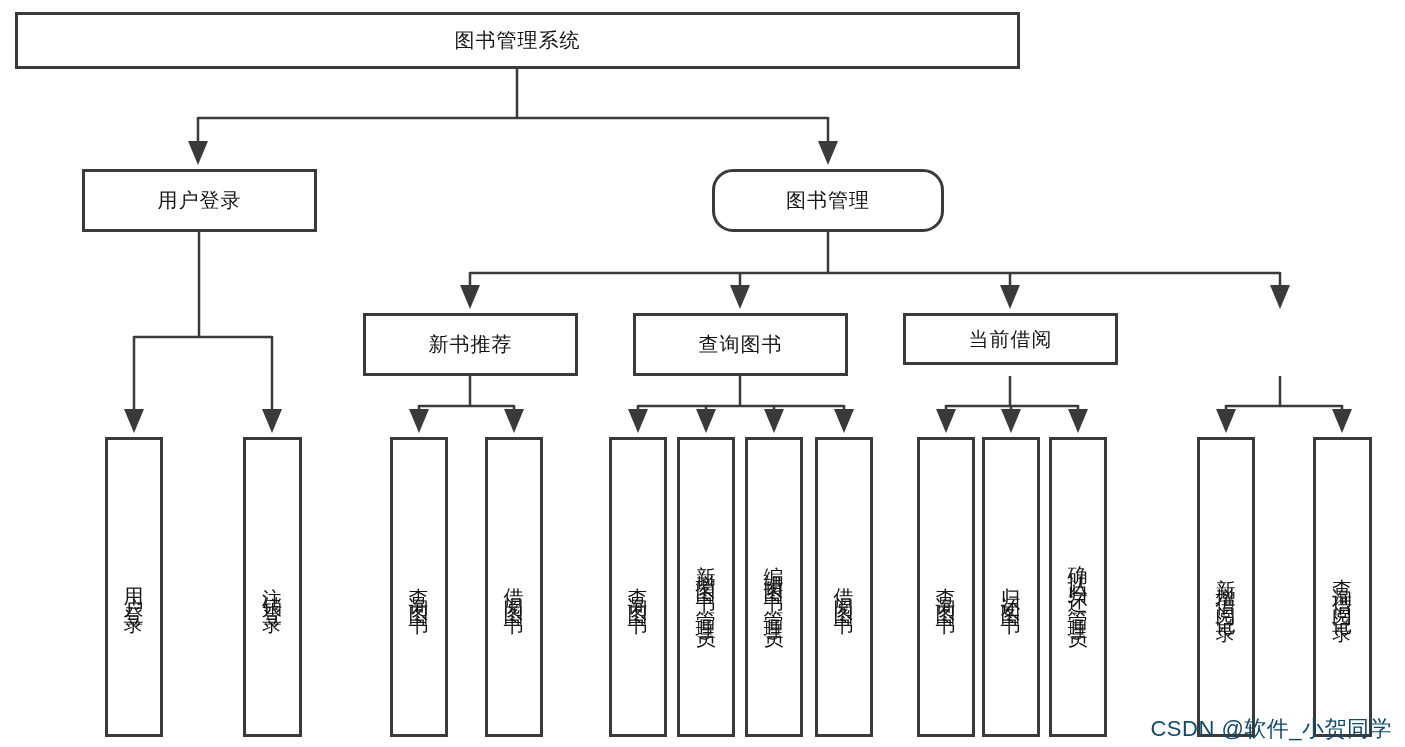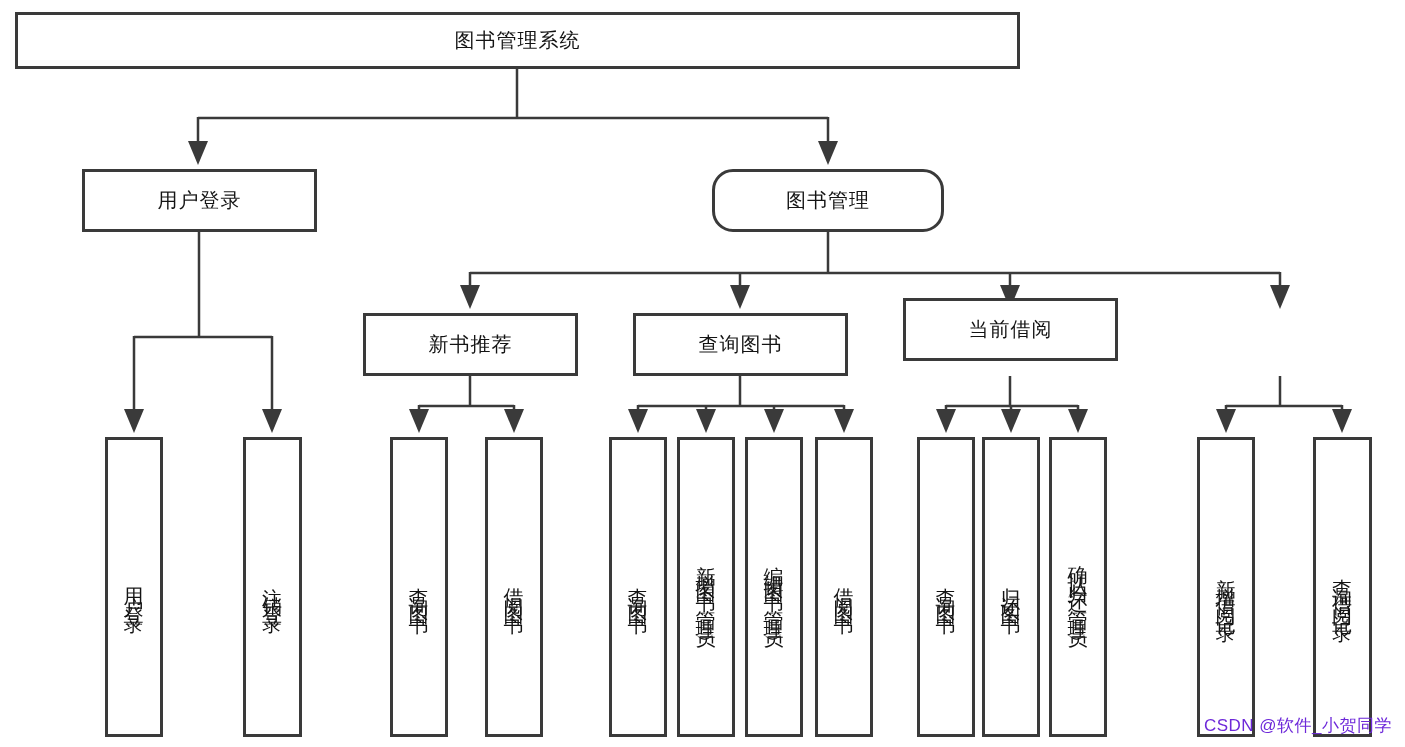--- a/index.html
+++ b/index.html
@@ -34,22 +34,22 @@
     text-orientation: mixed;
     letter-spacing: 9px;
     line-height: 1.0;
     font-size: 20px;
     padding-top: 6px;
   }
   .watermark {
     position: absolute;
     top: 714px;
     right: 13px;
-    font-size: 17px;
-    color: #6d28d9;
+    font-size: 22px;
+    color: #0c4a6e;
     letter-spacing: 0.5px;
     white-space: nowrap;
   }
 </style>
 </head>
 <body>
 
 <div class="stage">
 
   <svg class="connectors" viewBox="0 0 1405 747" xmlns="http://www.w3.org/2000/svg">
@@ -95,21 +95,21 @@
     </g>
   </svg>
 
   <div class="node" style="left:15px; top:12px; width:1005px; height:57px;">图书管理系统</div>
 
   <div class="node" style="left:82px; top:169px; width:235px; height:63px;">用户登录</div>
   <div class="node" style="left:712px; top:169px; width:232px; height:63px;border-radius:21px;">图书管理</div>
 
   <div class="node" style="left:363px; top:313px; width:215px; height:63px;">新书推荐</div>
   <div class="node" style="left:633px; top:313px; width:215px; height:63px;">查询图书</div>
-  <div class="node" style="left:903px; top:298px; width:215px; height:63px;">当前借阅</div>
+  <div class="node" style="left:903px; top:313px; width:215px; height:52px;">当前借阅</div>
 
   <div class="node vnode" style="left:105px; top:437px; width:58px; height:300px;">用户登录</div>
   <div class="node vnode" style="left:243px; top:437px; width:59px; height:300px;">注销登录</div>
 
   <div class="node vnode" style="left:390px; top:437px; width:58px; height:300px;">查询图书</div>
   <div class="node vnode" style="left:485px; top:437px; width:58px; height:300px;">借阅图书</div>
 
   <div class="node vnode" style="left:609px; top:437px; width:58px; height:300px;">查询图书</div>
   <div class="node vnode" style="left:677px; top:437px; width:58px; height:300px;">新增图书（管理员）</div>
   <div class="node vnode" style="left:745px; top:437px; width:58px; height:300px;">编辑图书（管理员）</div>

